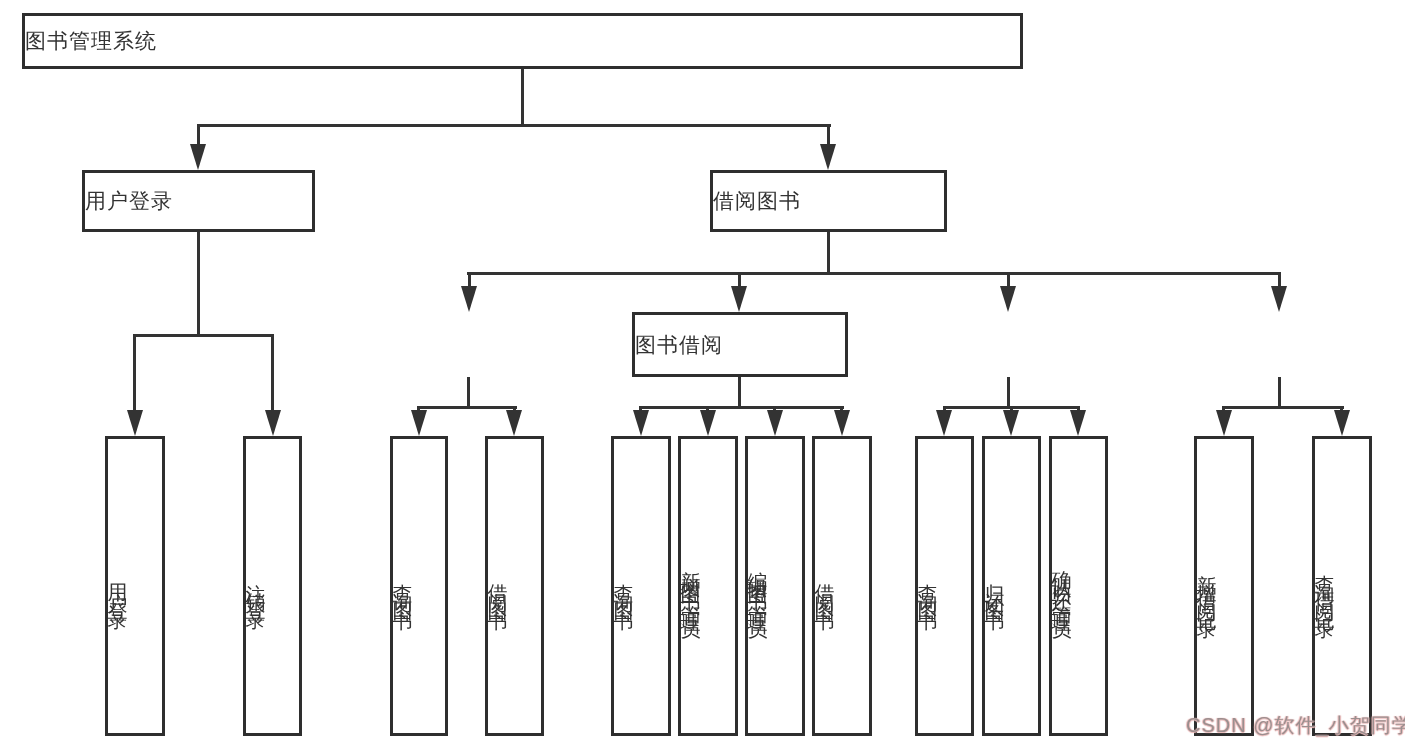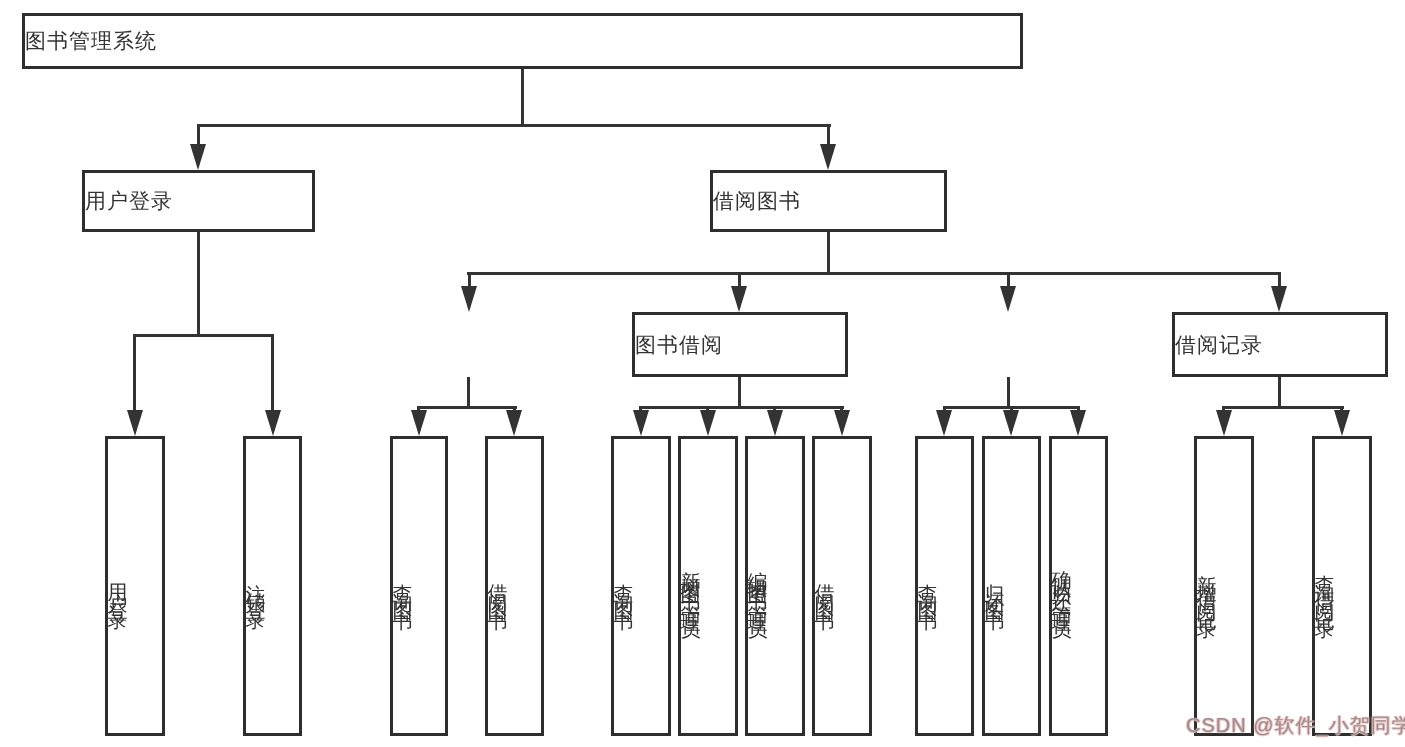--- a/index.html
+++ b/index.html
@@ -67,23 +67,20 @@
 
   <div class="box" style="left:82px; top:170px; width:233px; height:62px;">
     <span class="hlabel">用户登录</span>
   </div>
   <div class="box" style="left:710px; top:170px; width:237px; height:62px;">
     <span class="hlabel">借阅图书</span>
   </div>
 
   <div class="box" style="left:632px; top:312px; width:216px; height:65px;">
     <span class="hlabel">图书借阅</span>
-  </div>
-  <div class="box" style="left:1172px; top:312px; width:216px; height:65px;">
-    <span class="hlabel">借阅记录</span>
   </div>
 
   <div class="box leaf" style="left:105px; top:436px; width:60px; height:300px;">
     <span class="vlabel">用户登录</span>
   </div>
   <div class="box leaf" style="left:243px; top:436px; width:59px; height:300px;">
     <span class="vlabel">注销登录</span>
   </div>
 
   <div class="box leaf" style="left:390px; top:436px; width:58px; height:300px;">

